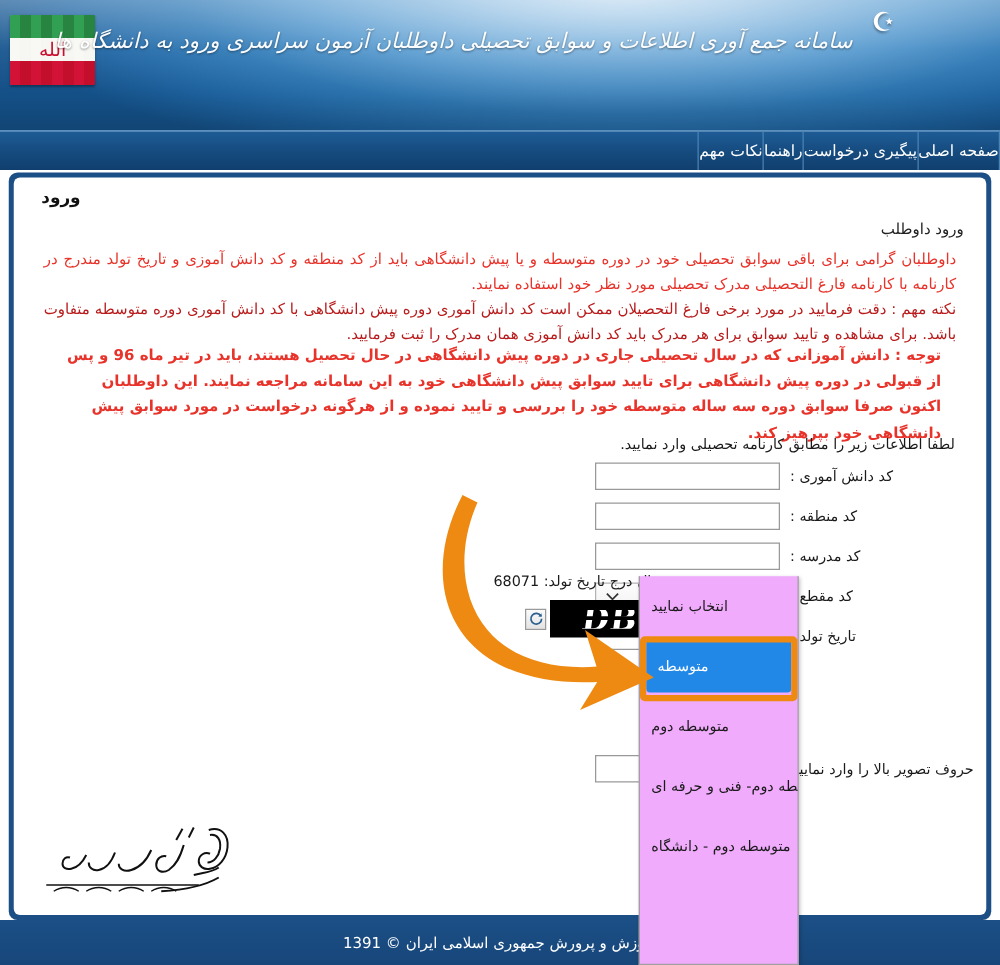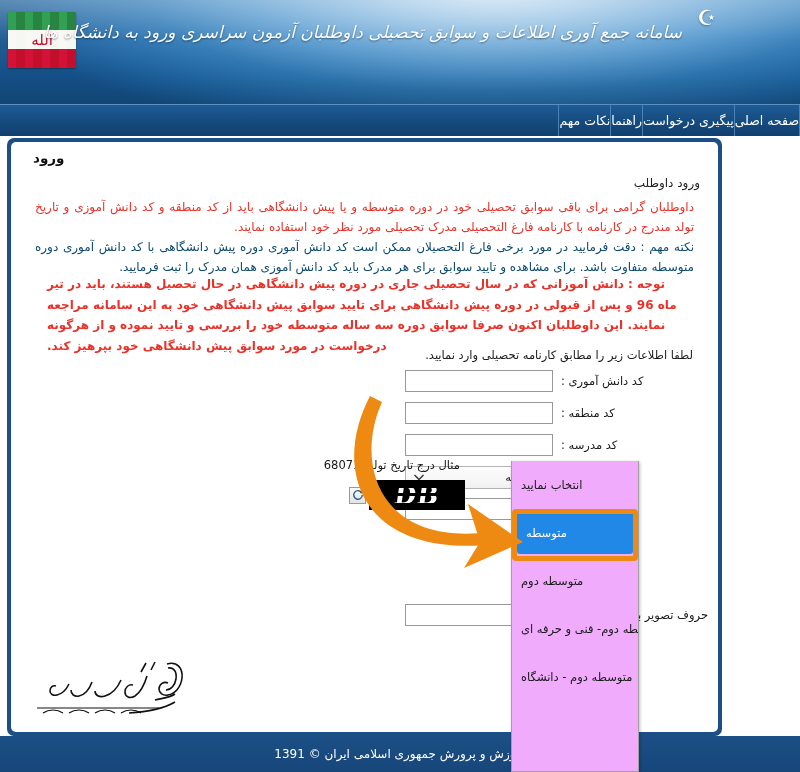--- a/index.html
+++ b/index.html
@@ -113,21 +113,21 @@
     white-space: nowrap;
     border-left: 1px solid #4a82b4;
     cursor: pointer;
   }
   .nav-item:first-child { border-right: 1px solid #4a82b4; }
 
   
   .panel-outer {
     position: absolute;
     left: 7px; top: 138px;
-    width: 715px; height: 598px;
+    width: 786px; height: 598px;
     background: #1b4f85;
     border-radius: 7px;
     padding: 4px;
   }
   .panel {
     position: relative;
     width: 100%; height: 100%;
     background: #ffffff;
     border-radius: 5px;
     overflow: hidden;
@@ -161,28 +161,28 @@
   }
   .notice-1 { top: 56px; }
   .notice-bold {
     position: absolute;
     left: 36px; right: 36px;
     top: 132px;
     color: #e8332a;
     font-size: 12px;
     font-weight: bold;
     line-height: 1.72;
-    text-align: left;
+    text-align: right;
     direction: rtl;
   }
   .para-black {
     position: absolute;
     left: 24px; right: 24px;
     top: 96px;
-    color: #0c4a6e;
+    color: #b91c1c;
     font-size: 12px;
     line-height: 1.65;
     text-align: justify;
     direction: rtl;
   }
 
   .form-hint {
     position: absolute;
     right: 25px; top: 206px;
     font-size: 11.5px;

